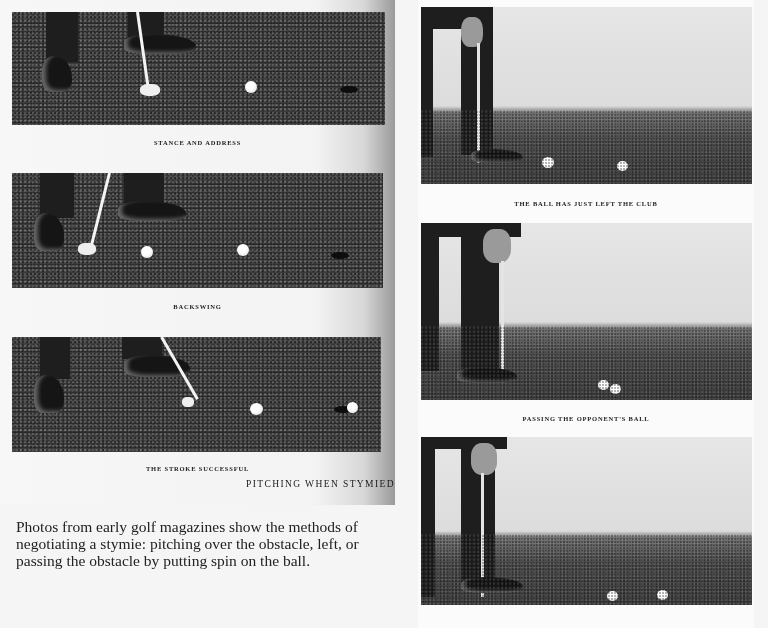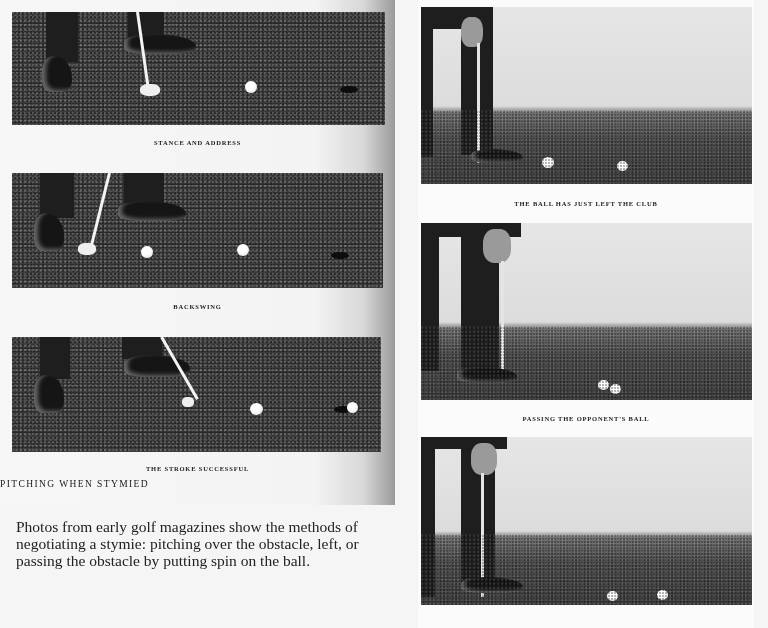--- a/index.html
+++ b/index.html
@@ -62,21 +62,21 @@
     position: absolute; width: 18px; height: 7px; border-radius: 50%; background: #0d0d0d;
   }
   .hand {
     position: absolute; background: #9a9a9a; border-radius: 40%;
   }
   .caption-small {
     position: absolute; width: 100%; text-align: center;
     font-size: 6.5px; font-weight: bold; letter-spacing: 0.8px; color: #222;
   }
   .caption-large {
-    position: absolute; width: 100%; text-align: left;
+    position: absolute; width: 100%; text-align: right;
     font-size: 9.5px; letter-spacing: 1.4px; color: #1a1a1a;
   }
   .description {
     position: absolute; left: 16px; top: 518px; width: 385px;
     font-size: 15.5px; line-height: 17px; color: #222;
   }
 </style>
 </head>
 <body>
 

